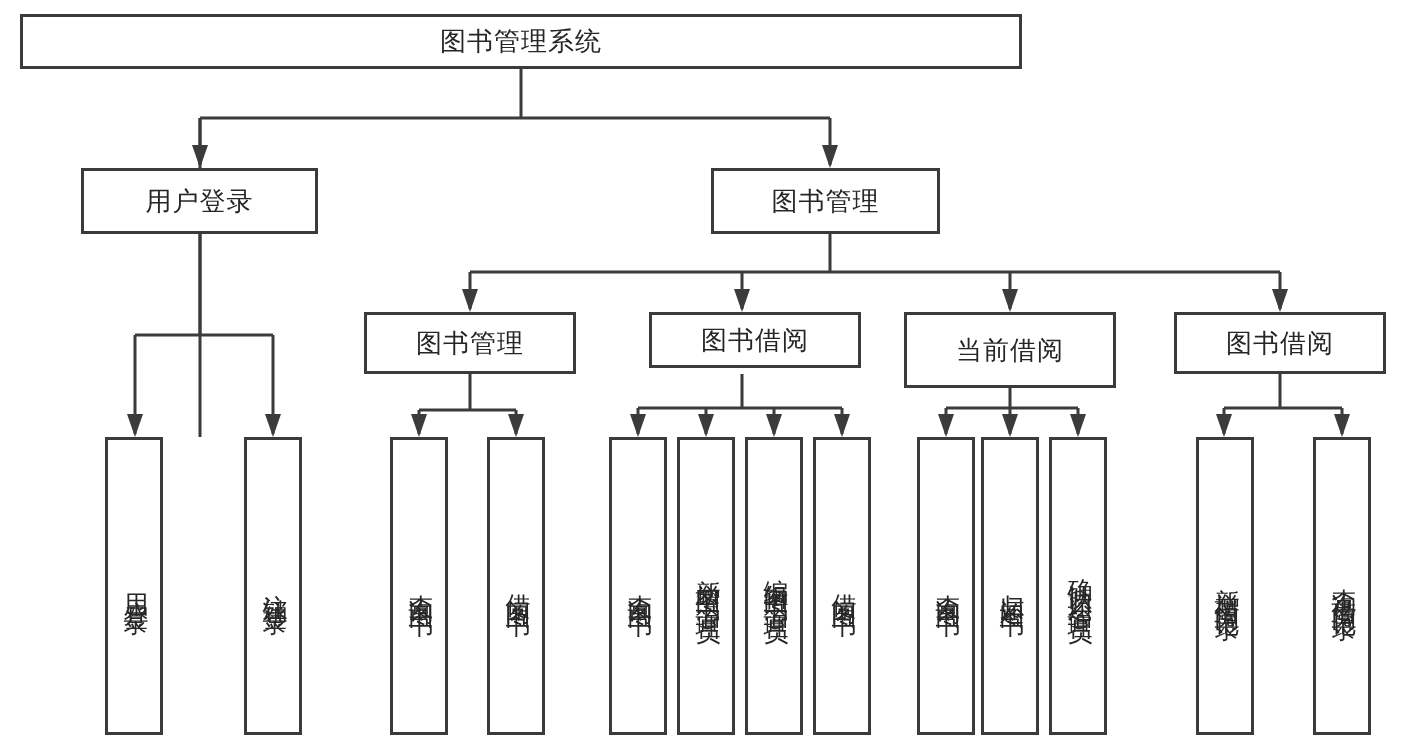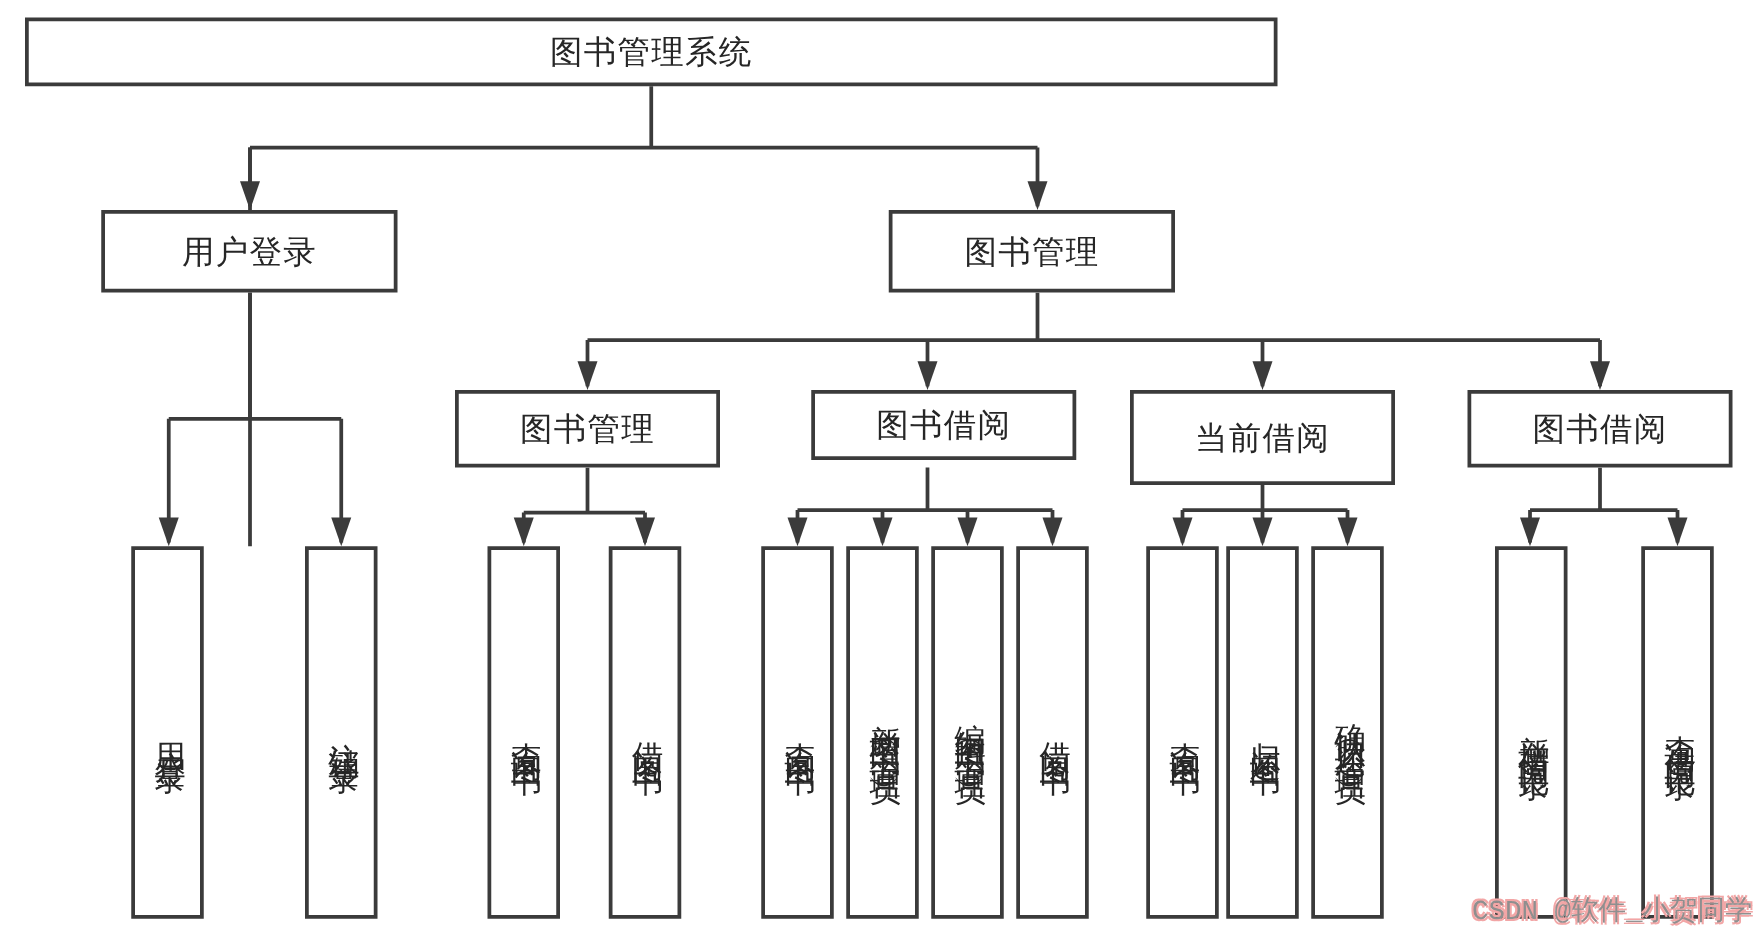--- a/index.html
+++ b/index.html
@@ -147,14 +147,13 @@
     <span class="vlabel">确认归还（管理员）</span>
   </div>
 
   <div class="node" style="left:1196px;top:437px;width:58px;height:298px">
     <span class="vlabel">新增借阅记录</span>
   </div>
   <div class="node" style="left:1313px;top:437px;width:58px;height:298px">
     <span class="vlabel">查询借阅记录</span>
   </div>
 
-  <div class="watermark">CSDN @软件_小贺同学</div>
 </div>
 
 </body></html>

